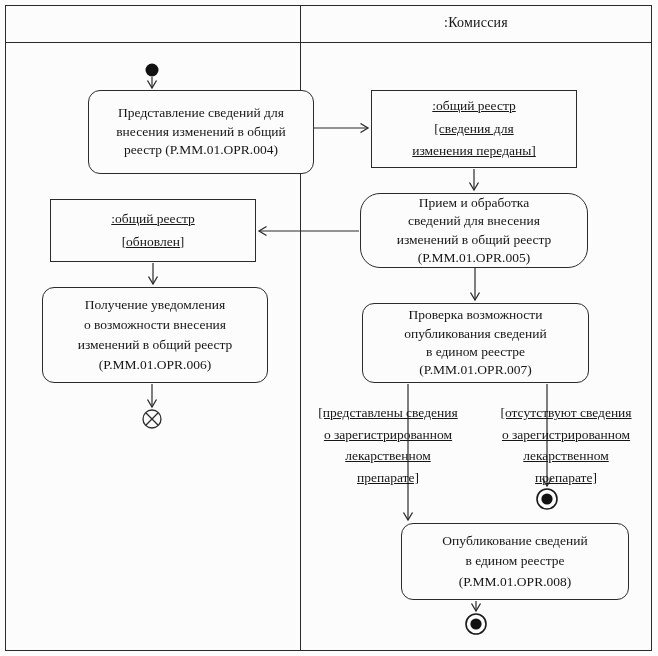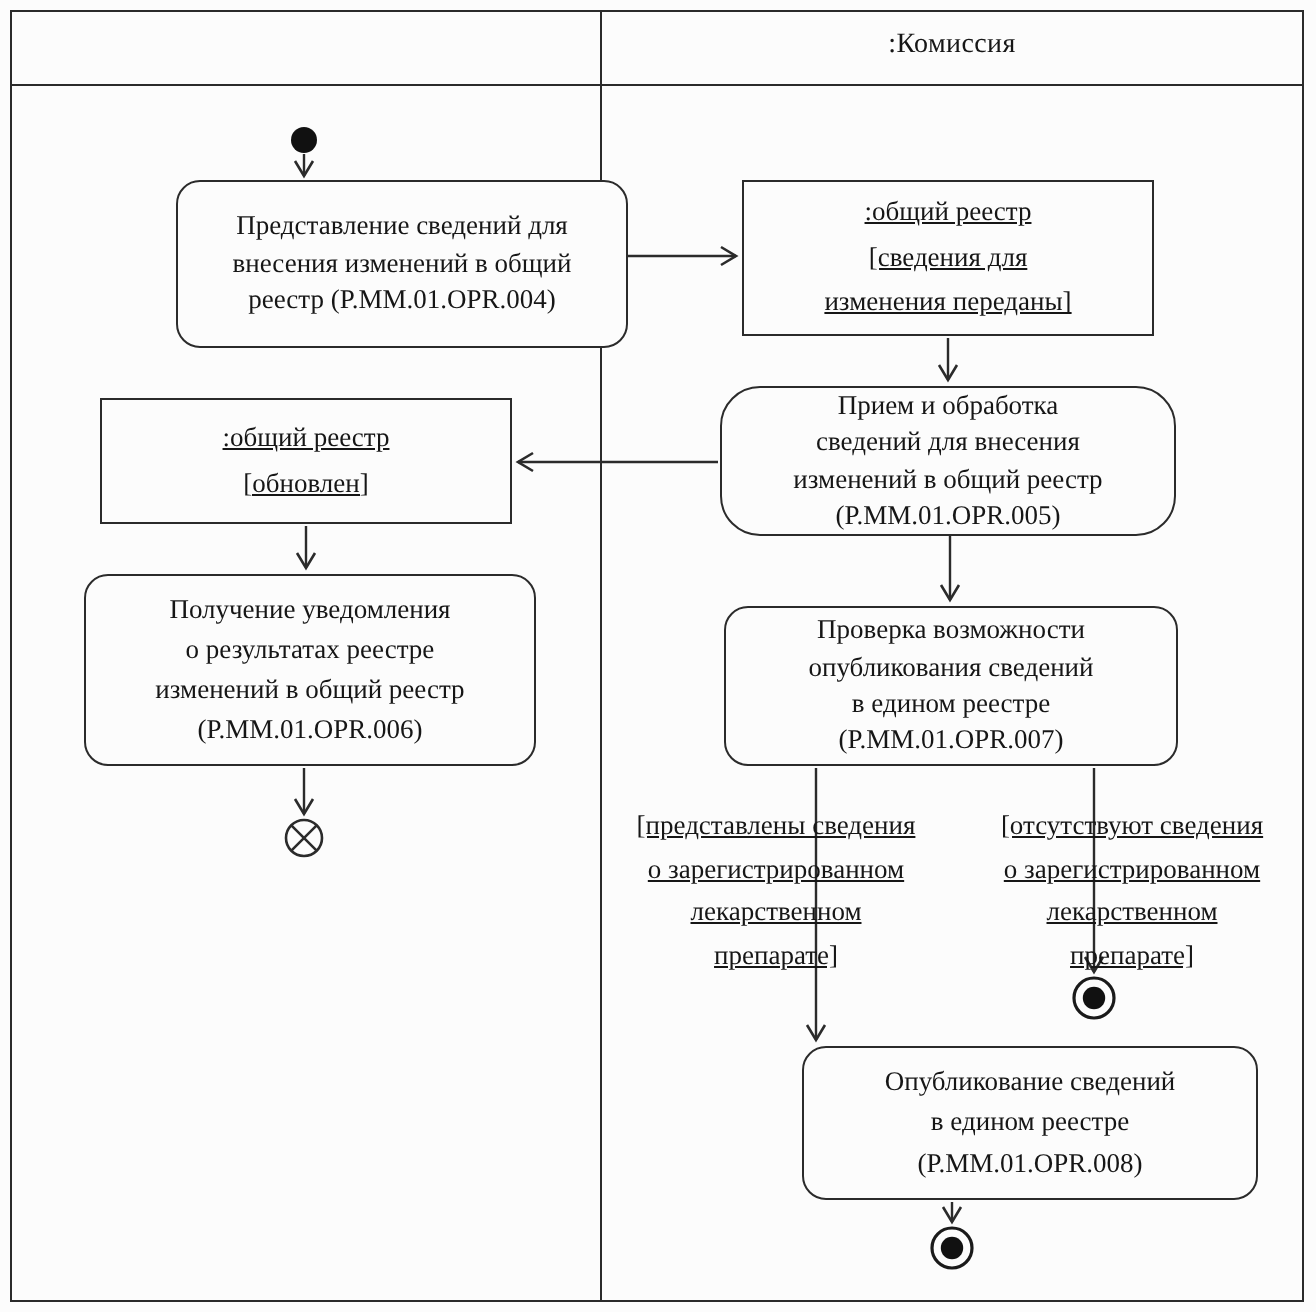--- a/index.html
+++ b/index.html
@@ -87,21 +87,21 @@
 
   <div class="node activity" style="left:360px;top:193px;width:228px;height:75px;border-radius:20px;">Прием и обработка
 сведений для внесения
 изменений в общий реестр
 (P.MM.01.OPR.005)</div>
 
   <div class="node object" style="left:50px;top:199px;width:206px;height:63px;">:общий реестр
 [обновлен]</div>
 
   <div class="node activity loose" style="left:42px;top:287px;width:226px;height:96px;">Получение уведомления
-о результатах реестре
+о возможности внесения
 изменений в общий реестр
 (P.MM.01.OPR.006)</div>
 
   <div class="node activity" style="left:362px;top:303px;width:227px;height:80px;">Проверка возможности
 опубликования сведений
 в едином реестре
 (P.MM.01.OPR.007)</div>
 
   <div class="guard" style="left:300px;top:402px;width:176px;">[представлены сведения
 о зарегистрированном

